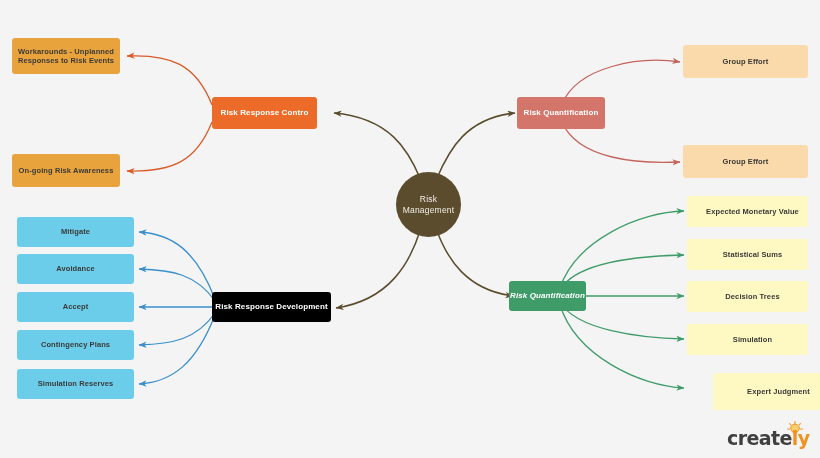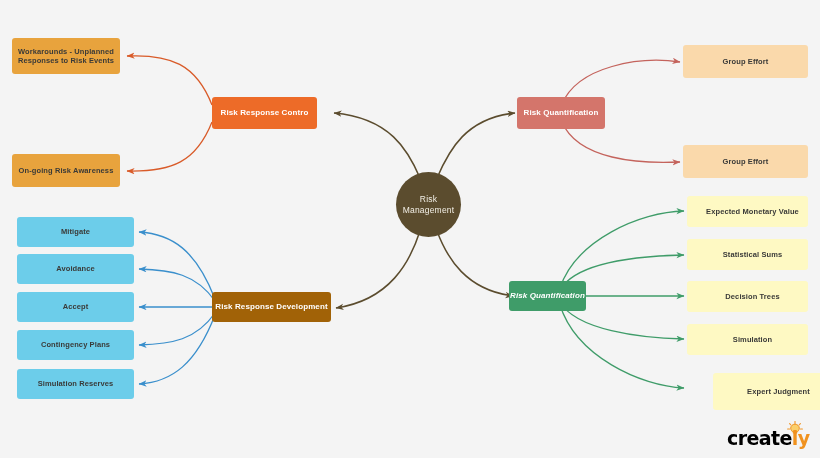--- a/index.html
+++ b/index.html
@@ -48,21 +48,21 @@
   }
   
   .branch {
     color: #ffffff;
     font-size: 8px;
     font-weight: bold;
     letter-spacing: .1px;
   }
   .branch.ctrl    { background: #ed6b28; }
   .branch.ident   { background: #d4756b; }
-  .branch.dev     { background: #a16207; }
+  .branch.dev     { background: #000000; }
   .branch.quant   { background: #3f9c69; }
   
   .leaf {
     font-size: 7.5px;
     font-weight: bold;
     color: #3a3a38;
     letter-spacing: .1px;
   }
   .leaf.orange { background: #e8a33d; }
   .leaf.blue   { background: #6ccdea; }
@@ -87,21 +87,21 @@
   #logo-text {
     position: absolute;
     left: 0;
     top: 8px;
     font-family: "DejaVu Sans", sans-serif;
     font-size: 19px;
     font-weight: bold;
     letter-spacing: -0.6px;
     line-height: 1;
   }
-  .logo-blue { color: #000000; margin-top: 20px; }
+  .logo-blue { color: #404040; margin-top: 20px; }
   .logo-orange { color: #f0921f; }
   #logo-bulb {
     position: absolute;
     left: 58px;
     top: 0px;
     width: 20px;
     height: 14px;
   }
 </style>
 </head>

